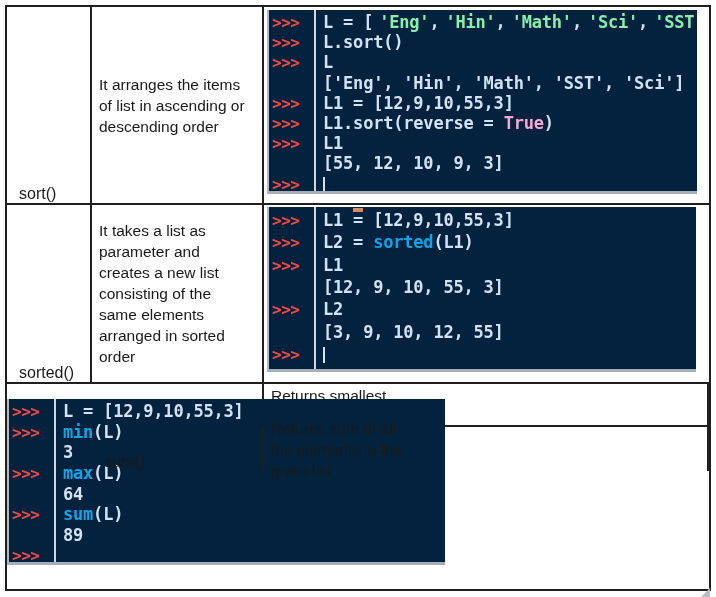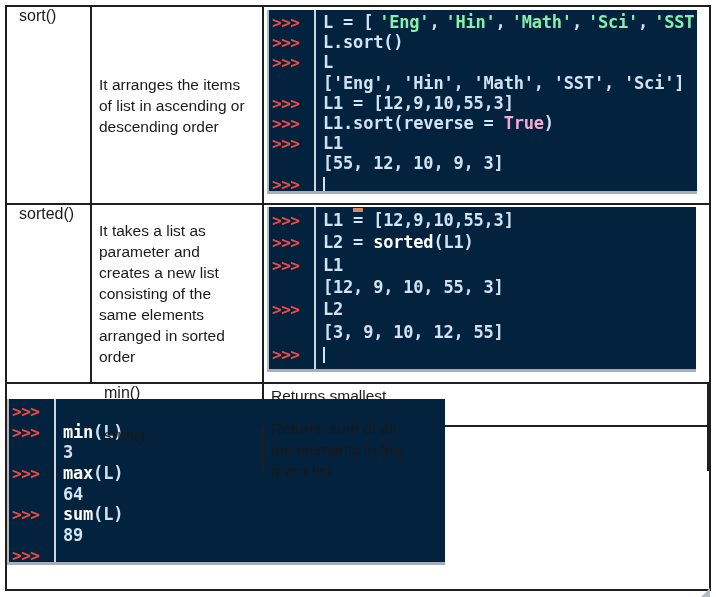--- a/index.html
+++ b/index.html
@@ -5,21 +5,21 @@
   html,body{margin:0;padding:0;background:#ffffff;}
   .page{position:relative;width:716px;height:597px;background:#ffffff;overflow:hidden;
         font-family:"Liberation Sans",sans-serif;color:#1a1a1a;}
   .tbl{position:absolute;left:5px;top:5px;width:706px;height:586px;box-sizing:border-box;
        border:2px solid #1f1f1f;display:grid;
        grid-template-columns:85px 172px 445px;
        grid-template-rows:198px 179px 43px 44px 118px;}
   .cell{box-sizing:border-box;position:relative;}
   .br{border-right:2px solid #1f1f1f;}
   .bb{border-bottom:2px solid #1f1f1f;}
-  .func-cell{display:flex;align-items:flex-start;padding-left:12px;font-size:16px;}
+  .func-cell{display:flex;align-items:flex-end;padding-left:12px;font-size:16px;}
   .desc-cell{display:flex;flex-direction:column;justify-content:center;padding-left:7px;
              padding-right:2px;font-size:15.5px;line-height:21px;white-space:pre-line;}
   .desc-tight{line-height:19px;}
   .shell-cell{background:#ffffff;}
   .span3{grid-row:3 / 6;}
 
   
   .console{position:absolute;box-sizing:border-box;background:#02223e;
            border-left:2px solid #b2bac4;border-bottom:3px solid #a6aeb8;
            overflow:hidden;font-family:"DejaVu Sans Mono",monospace;font-weight:bold;
@@ -28,21 +28,21 @@
   .console .lines{position:relative;padding-top:2px;}
   .cline{display:flex;align-items:center;}
   .console-1 .cline{height:20.2px;}
   .console-2 .cline{height:22.3px;}
   .console-3 .cline{height:20.6px;}
   .gutter{flex:0 0 45px;padding-left:3px;box-sizing:border-box;}
   .prompt{color:#f04a44;font-style:italic;font-size:16px;letter-spacing:-0.5px;}
   .codeseg{margin-left:9px;white-space:pre;}
   .seg-d{color:#d2e2f2;}
   .seg-s{color:#86efac;margin-left:6px;}
-  .seg-k{color:#ffffff;}
+  .seg-k{color:#0ea5e9;}
   .seg-o{color:#f9a8d4;}
   .cursor{display:inline-block;width:2px;height:16px;background:#d2e2f2;vertical-align:middle;}
   .fragment{position:absolute;left:84px;top:1px;width:10px;height:4px;background:#d08a64;}
   .c1{left:3px;top:3px;width:430px;height:184px;}
   .c2{left:3px;top:2px;width:429px;height:165px;}
   .c3{left:0px;top:15px;width:438px;height:166px;}
   .corner-artifact{position:absolute;left:701px;top:588px;width:9px;height:9px;background:#b8bcc4;
                    clip-path:polygon(100% 0,100% 100%,0 100%);}
 </style>
 </head>
@@ -158,20 +158,21 @@
     <div class="cell br bb desc-cell desc-tight">
       <span>Returns smallest
 element in given list</span>
     </div>
     <div class="cell shell-cell span3">
       <div class="console console-3 c3">
         <div class="divider"></div>
         <div class="lines">
             <div class="cline">
               <span class="gutter"><span class="prompt">&gt;&gt;&gt;</span></span>
+              <span class="codeseg"><span class="seg-d">L = [12,9,10,55,3]</span></span>
             </div>
             <div class="cline">
               <span class="gutter"><span class="prompt">&gt;&gt;&gt;</span></span>
               <span class="codeseg"><span class="seg-k">min</span><span class="seg-d">(L)</span></span>
             </div>
             <div class="cline">
               <span class="gutter"></span>
               <span class="codeseg"><span class="seg-d">3</span></span>
             </div>
             <div class="cline">

